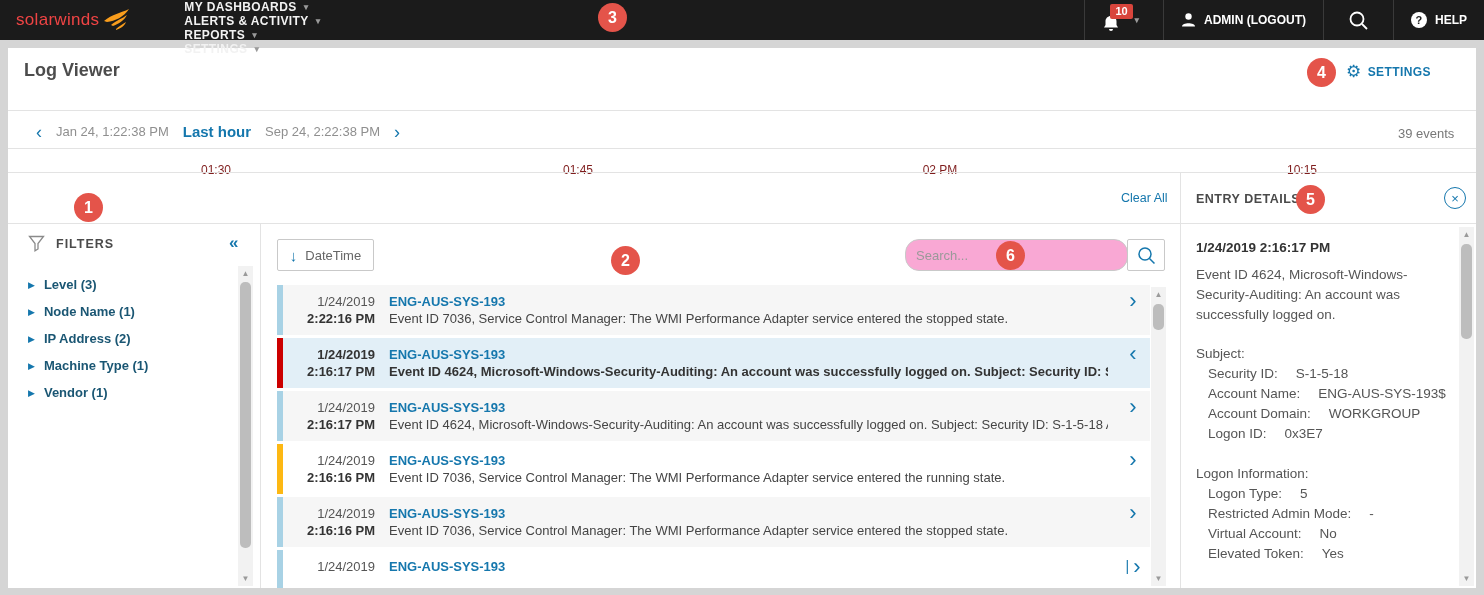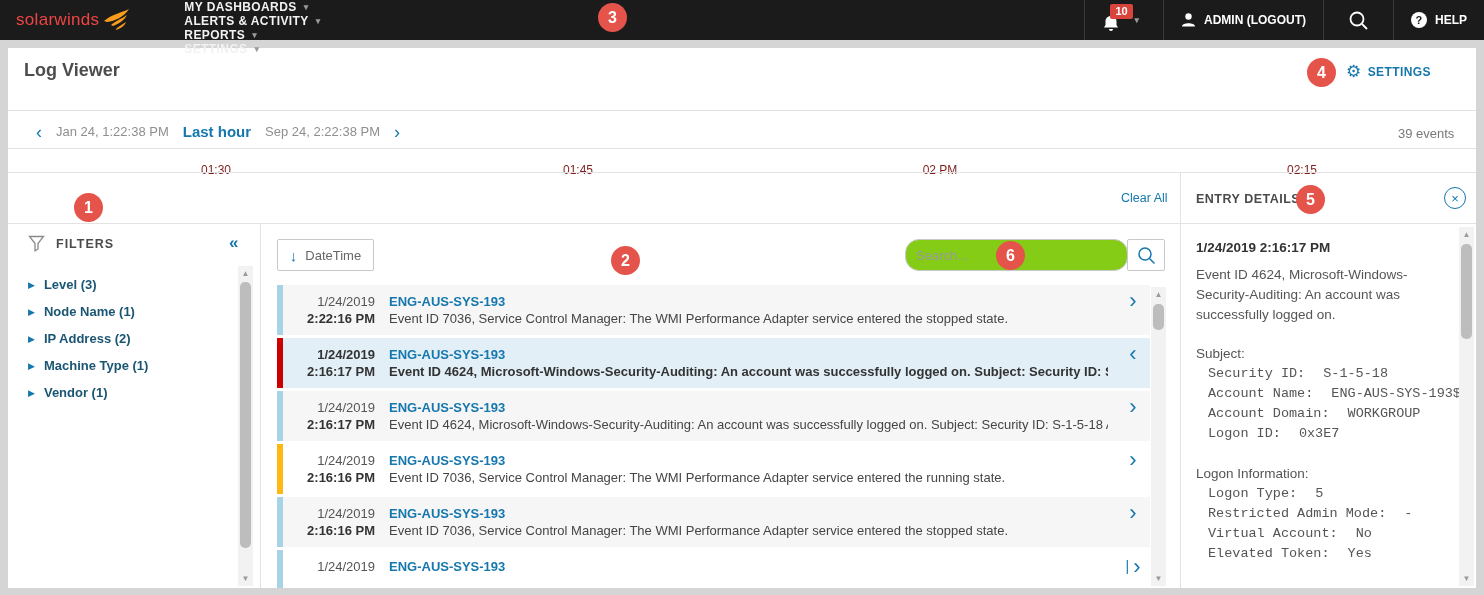--- a/index.html
+++ b/index.html
@@ -54,21 +54,21 @@
   
   .vscroll { position:absolute; width:15px; background:#f2f2f2; }
   .sarr { position:absolute; left:0; width:15px; text-align:center; color:#9a9a9a; font-size:8px; cursor:pointer; }
   .sarr.up { top:3px; } .sarr.down { bottom:3px; }
   .sthumb { position:absolute; left:2px; width:11px; background:#bdbdbd; border-radius:5px; cursor:pointer; }
 
   
   .sort-btn { position:absolute; left:277px; top:239px; width:97px; height:32px; background:#fff; border:1px solid #c9c9c9; border-radius:2px; display:flex; align-items:center; justify-content:center; gap:8px; cursor:pointer; }
   .sort-arrow { color:#1577ad; font-size:15px; font-weight:700; }
   .sort-label { color:#666; font-size:13px; }
-  .search-box { position:absolute; left:905px; top:239px; width:223px; height:32px; border:1px solid #c9c9c9; border-radius:14px; background:#84cc16; }
+  .search-box { position:absolute; left:905px; top:239px; width:223px; height:32px; border:1px solid #c9c9c9; border-radius:14px; background:#f9a8d4; }
   .search-box input { width:100%; height:100%; border:0; outline:none; padding:0 10px; font-family:"Liberation Sans",sans-serif; font-size:13px; color:#555; background:transparent; }
   .search-box input::placeholder { color:#9a9a9a; }
   .search-btn { position:absolute; left:1127px; top:239px; width:38px; height:32px; border:1px solid #c9c9c9; border-radius:2px; background:#fff; display:flex; align-items:center; justify-content:center; cursor:pointer; }
 
   
   .rows-clip { position:absolute; left:277px; top:285px; width:873px; height:303px; overflow:hidden; }
   .row { height:50px; margin-bottom:3px; display:flex; border-left:6px solid #a8d2e5; background:#fff; cursor:pointer; }
   .row.alt { background:#f6f6f6; }
   .row.sev-error { border-left-color:#cc0000; }
   .row.sev-warning { border-left-color:#fdb813; }
@@ -81,21 +81,21 @@
   .msg { color:#454545; font-size:13px; line-height:18px; white-space:nowrap; overflow:hidden; }
   .row.selected .dt .d, .row.selected .msg { font-weight:700; color:#333; }
   .chev { width:34px; flex:none; text-align:center; padding-top:4px; color:#1577ad; font-size:22px; line-height:24px; }
   .chev .cursorbar { font-size:14px; vertical-align:3px; margin-right:4px; }
 
   
   .d-ts { position:absolute; left:1196px; top:240px; color:#333; font-size:13.5px; font-weight:700; }
   .d-summary { position:absolute; left:1196px; top:265px; width:252px; color:#555; font-size:13.5px; line-height:20px; }
   .d-section { position:absolute; left:1196px; width:256px; color:#555; font-size:13.5px; }
   .d-heading { line-height:20px; }
-  .field { padding-left:12px; line-height:20px; white-space:nowrap;font-family:Liberation Mono, monospace; }
+  .field { padding-left:12px; line-height:20px; white-space:nowrap; }
   .fv { margin-left:18px; }
 
   
   .ann { position:absolute; width:29px; height:29px; border-radius:50%; background:#e4544a; color:#fff; font-size:16px; font-weight:700; display:flex; align-items:center; justify-content:center; z-index:20; }
 
   svg { display:block; }
 </style>
 </head>
 <body>
 
@@ -172,21 +172,21 @@
   <span class="tb-range">Last hour</span>
   <span class="tb-gray">Sep 24, 2:22:38 PM</span>
   <span class="tb-chev">›</span>
 </div>
 <div class="events-count">39 events</div>
 <div class="hline" style="left:8px; top:148px; width:1468px;"></div>
 
 <span class="tick" style="left:216px">01:30</span>
 <span class="tick" style="left:578px">01:45</span>
 <span class="tick" style="left:940px">02 PM</span>
-<span class="tick" style="left:1302px">02:15</span>
+<span class="tick" style="left:1302px">10:15</span>
 <div class="hline" style="left:8px; top:172px; width:1468px;"></div>
 
 <div class="clear-all">Clear All</div>
 <div class="details-title">ENTRY DETAILS</div>
 <div class="close-btn">
     <span>×</span>
   </div>
 <div class="hline" style="left:8px; top:223px; width:1468px;"></div>
 <div class="vline" style="left:260px; top:224px; height:364px;"></div>
 <div class="vline" style="left:1180px; top:173px; height:415px;"></div>

